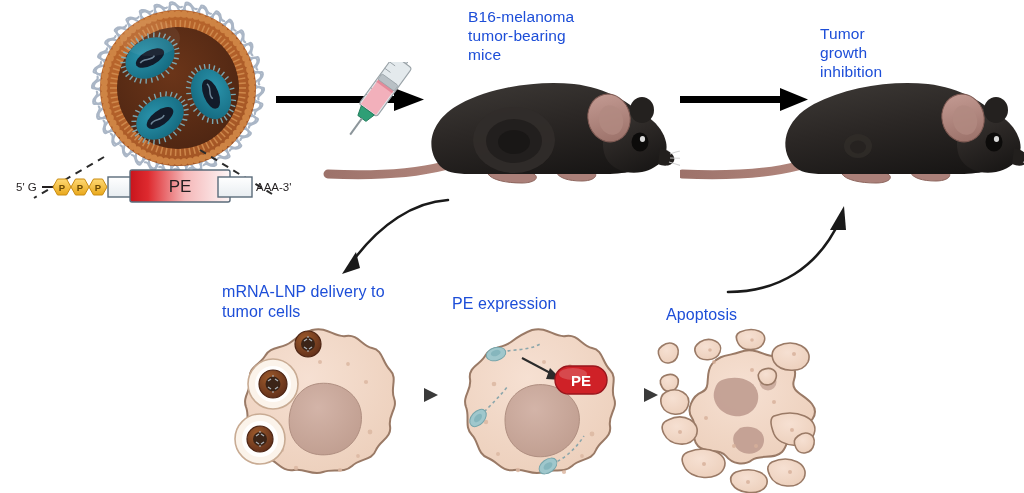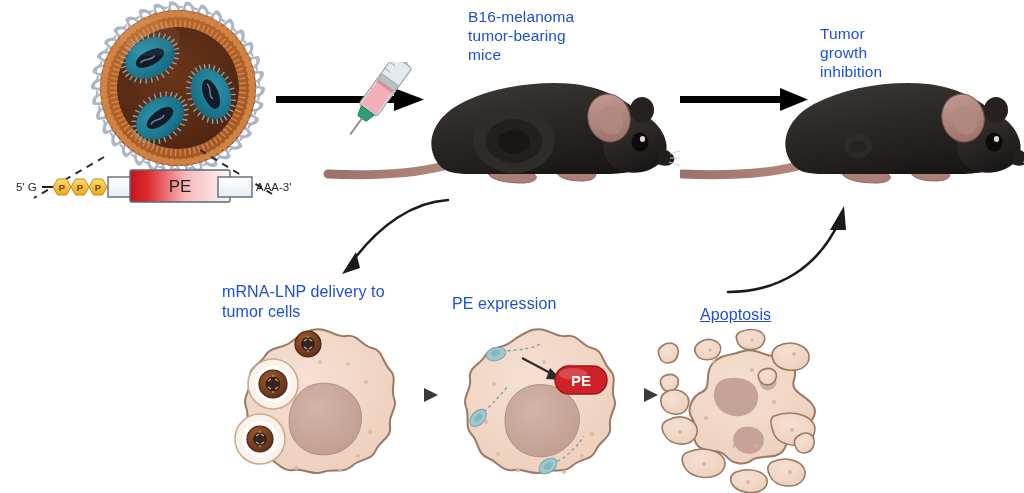--- a/index.html
+++ b/index.html
@@ -31,21 +31,21 @@
 
   <div class="lbl nosel" style="left:820px;top:8px;width:150px;margin-top:17px;">Tumor
 growth
 inhibition</div>
 
   <div class="lbl sm nosel" style="left:222px;top:282px;width:190px;">mRNA-LNP delivery to
 tumor cells</div>
 
   <div class="lbl sm nosel" style="left:452px;top:282px;width:150px;margin-top:12px;">PE expression</div>
 
-  <div class="lbl sm nosel" style="left:700px;top:305px;width:140px;text-decoration:underline;">Apoptosis</div>
+  <div class="lbl sm nosel" style="left:666px;top:305px;width:140px;">Apoptosis</div>
 
   <div class="abs" style="left:78px;top:-4px;">
   <svg width="200" height="192" viewBox="0 0 200 192">
     <defs>
       <radialGradient id="gShell" cx="42%" cy="36%" r="72%">
         <stop offset="0%" stop-color="#c4702f"></stop>
         <stop offset="62%" stop-color="#b2602a"></stop>
         <stop offset="100%" stop-color="#9a4f22"></stop>
       </radialGradient>
       <radialGradient id="gCore" cx="45%" cy="38%" r="70%">

